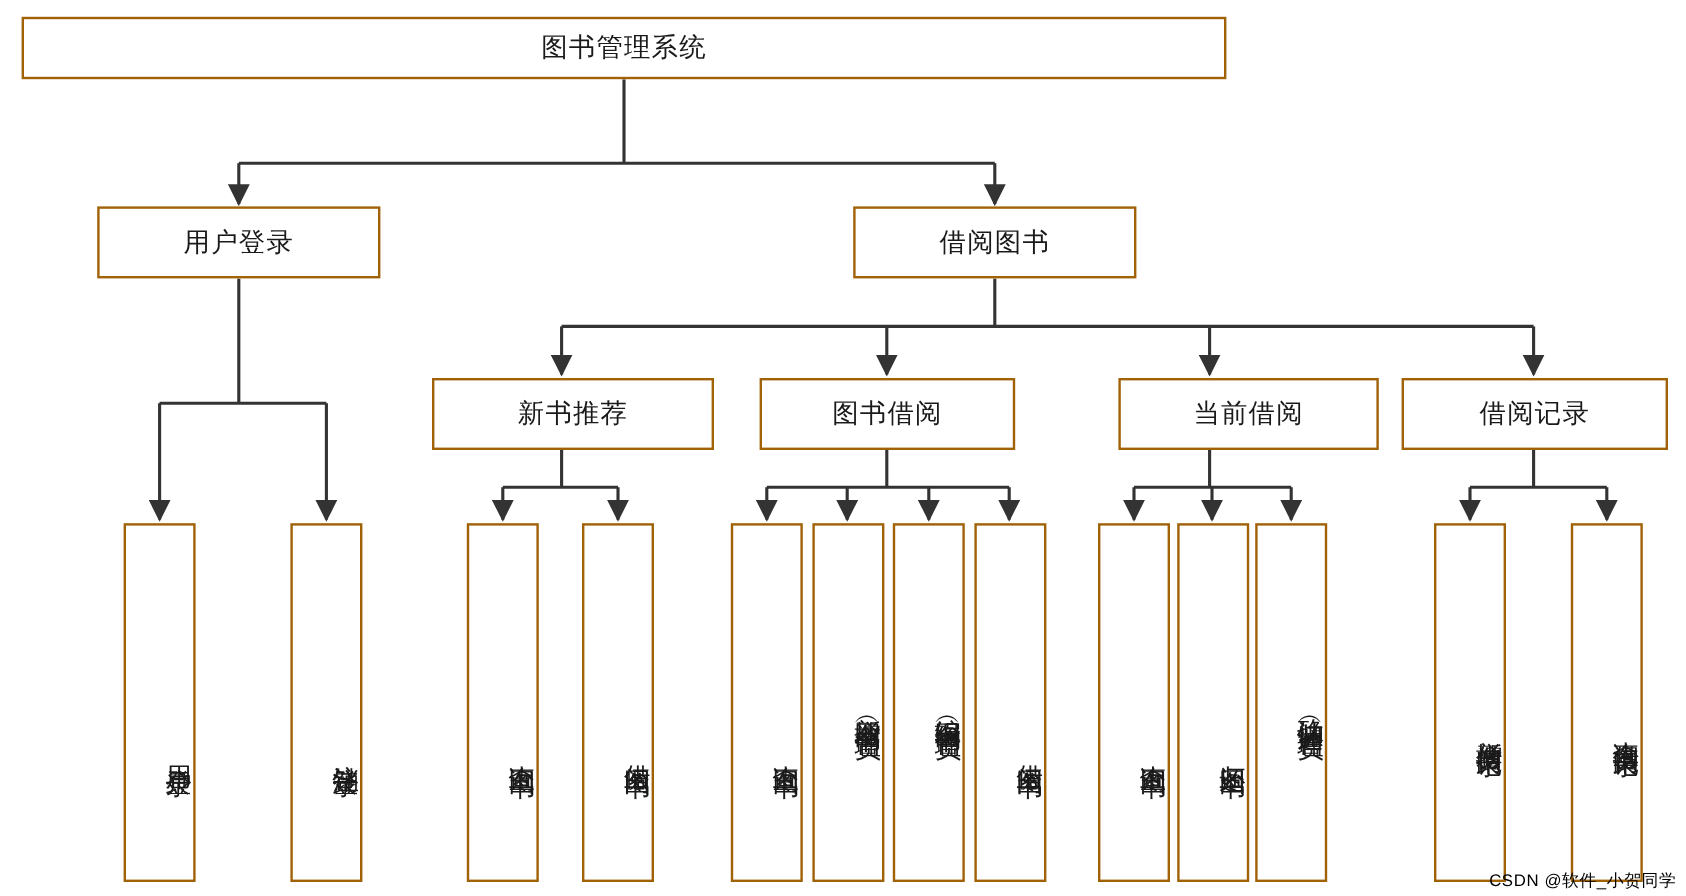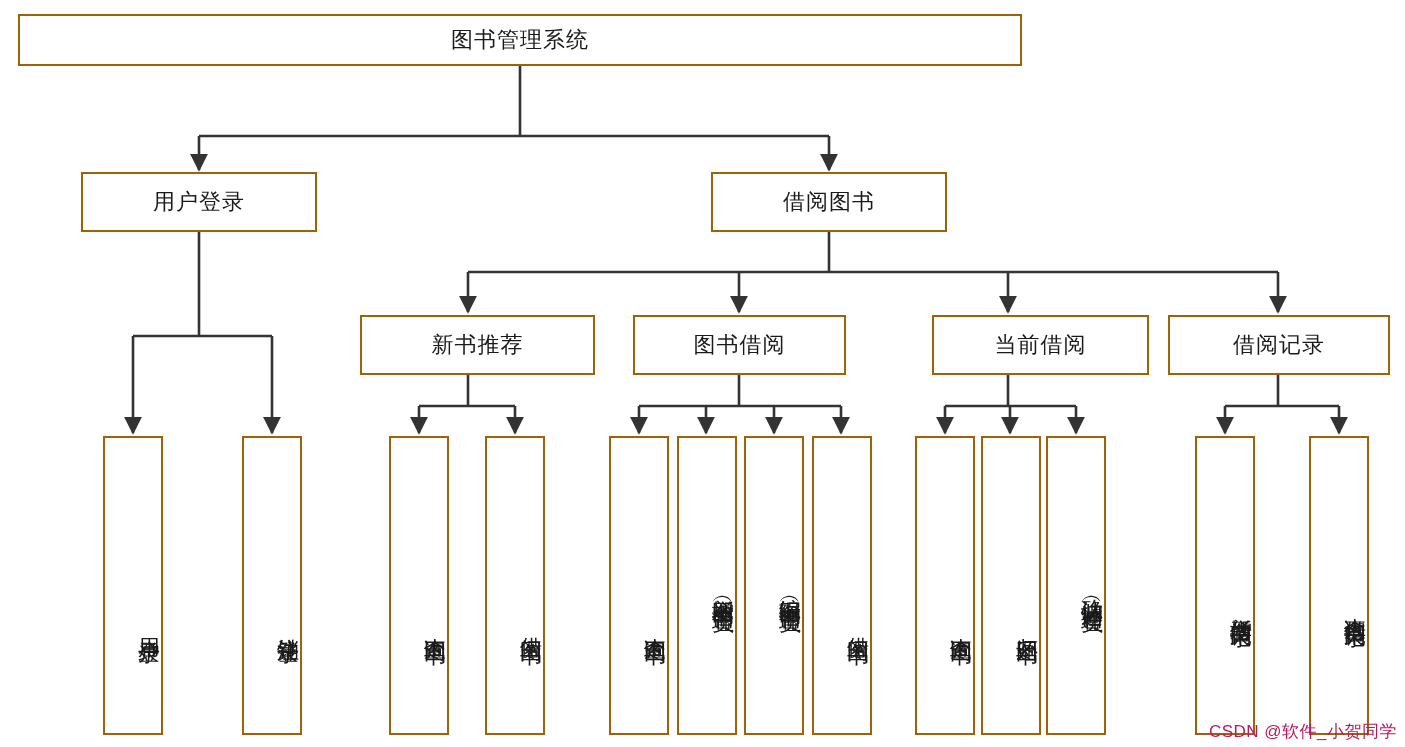--- a/index.html
+++ b/index.html
@@ -51,22 +51,22 @@
   }
   .node.vert .vlabel {
     writing-mode: vertical-rl;
     text-orientation: upright;
     display: block;
   }
   #watermark {
     position: absolute;
     right: 8px;
     bottom: 4px;
-    font-size: 17px;
-    color: #be185d;
+    font-size: 14px;
+    color: #000000;
     letter-spacing: 0.5px;
     white-space: nowrap;
   }
 </style>
 </head>
 <body>
 
 <div id="canvas">
 
   <svg id="wires" viewBox="0 0 1405 747" xmlns="http://www.w3.org/2000/svg">

